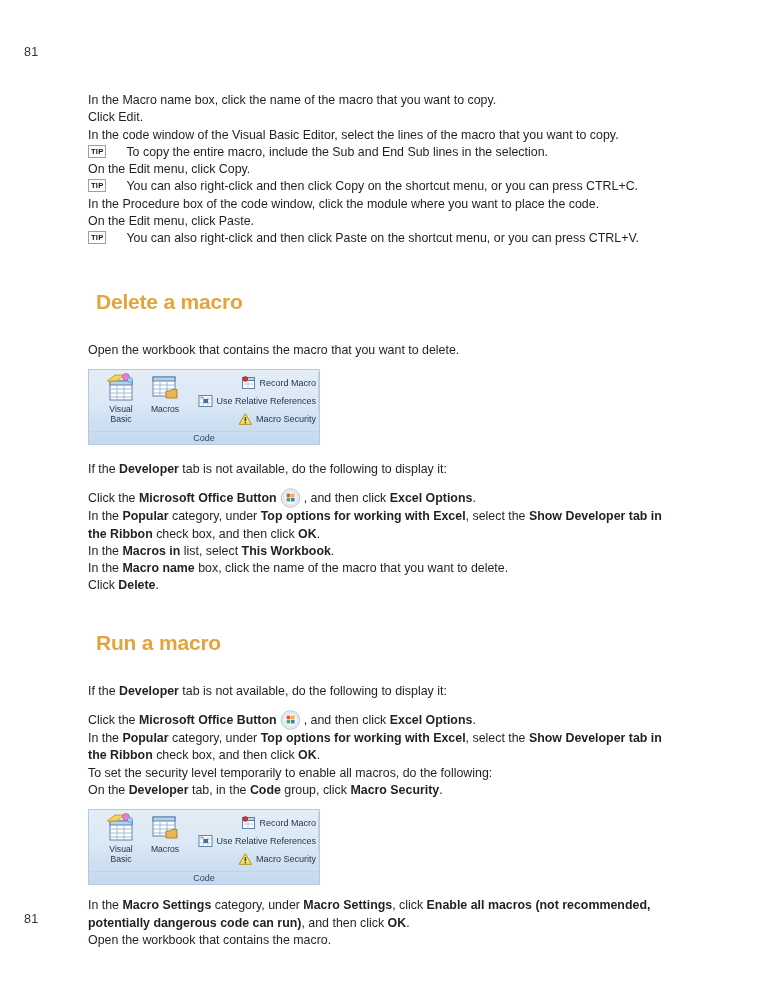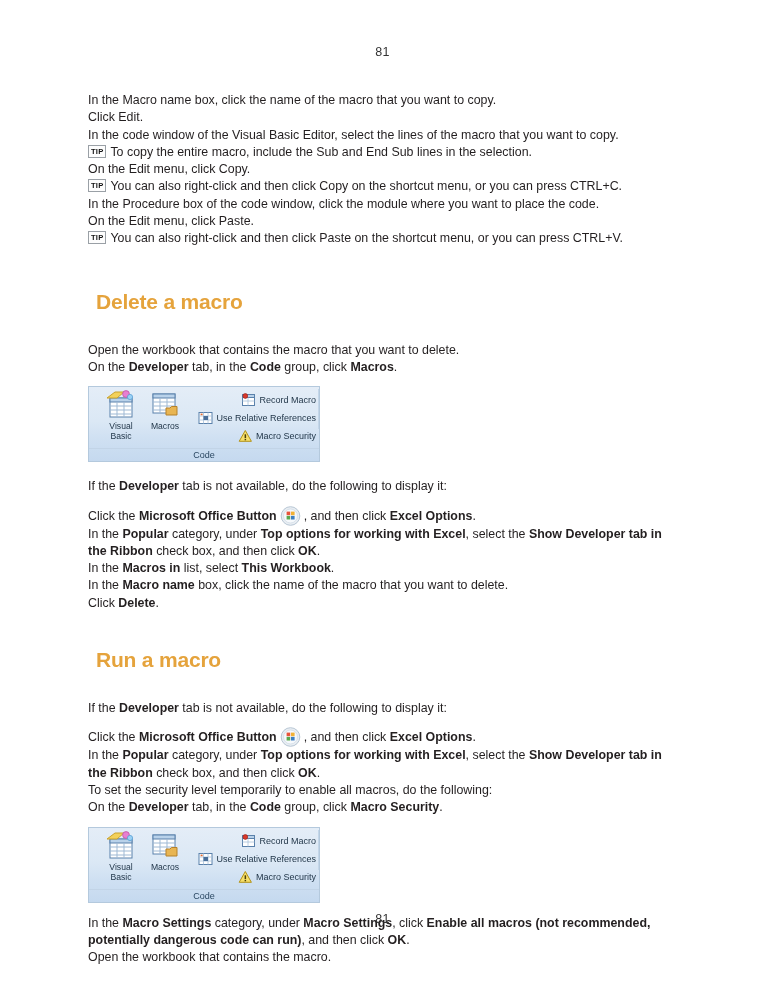--- a/index.html
+++ b/index.html
@@ -18,24 +18,25 @@
     background: #ffffff;
     overflow: hidden;
   }
   .content {
     position: absolute;
     left: 88px;
     top: 0;
     width: 590px;
   }
   .page-number {
-    text-align: center;
+    text-align: left;
     font-size: 12.5px;
     color: #333333;
     letter-spacing: .4px;
+    padding-left: 24px;
   }
   .pn-top { position: absolute; left: 0; right: 0; top: 45px; }
   .pn-bottom { position: absolute; left: 0; right: 0; top: 912px; }
 
   p.line {
     margin: 0;
     font-size: 12.4px;
     line-height: 17.3px;
     color: #231f20;
     letter-spacing: 0;
@@ -55,21 +56,21 @@
   .tag {
     display: inline-block;
     border: 1px solid #9aa0a6;
     background: #fdfdfd;
     color: #111111;
     font-size: 7.6px;
     font-weight: bold;
     line-height: 9px;
     padding: 1px 2px 1px 2px;
     vertical-align: 2px;
-    margin-right: 4px;
+    margin-right: 20px;
     letter-spacing: .2px;
   }
   .tag.note {
     font-size: 8.2px;
     padding: 1px 3px;
     margin-right: 6px;
   }
 
   
   .orb {
@@ -169,21 +170,20 @@
       <span class="tag">TIP</span><span>You can also right-click and then click Paste on the shortcut menu, or you can press CTRL+V.</span>
     </p>
 
     <div class="spacer-34"></div>
 
     <h2 class="heading">Delete a macro</h2>
 
     <div class="spacer-20"></div>
 
     <p class="line">Open the workbook that contains the macro that you want to delete.</p>
-    <p class="line"><span>On the </span><span class="b">Developer</span><span> tab, in the </span><span class="b">Code</span><span> group, click </span><span class="b">Macros</span><span>.</span></p>
 
     <div class="spacer-10"></div>
 
     <div class="ribbon">
       <div class="ribbon-body">
         <div class="ribbon-divider"></div>
 
         <div class="big-btn vb-btn">
           <span class="glyph">
             <svg width="34" height="30" viewBox="0 0 34 30">

